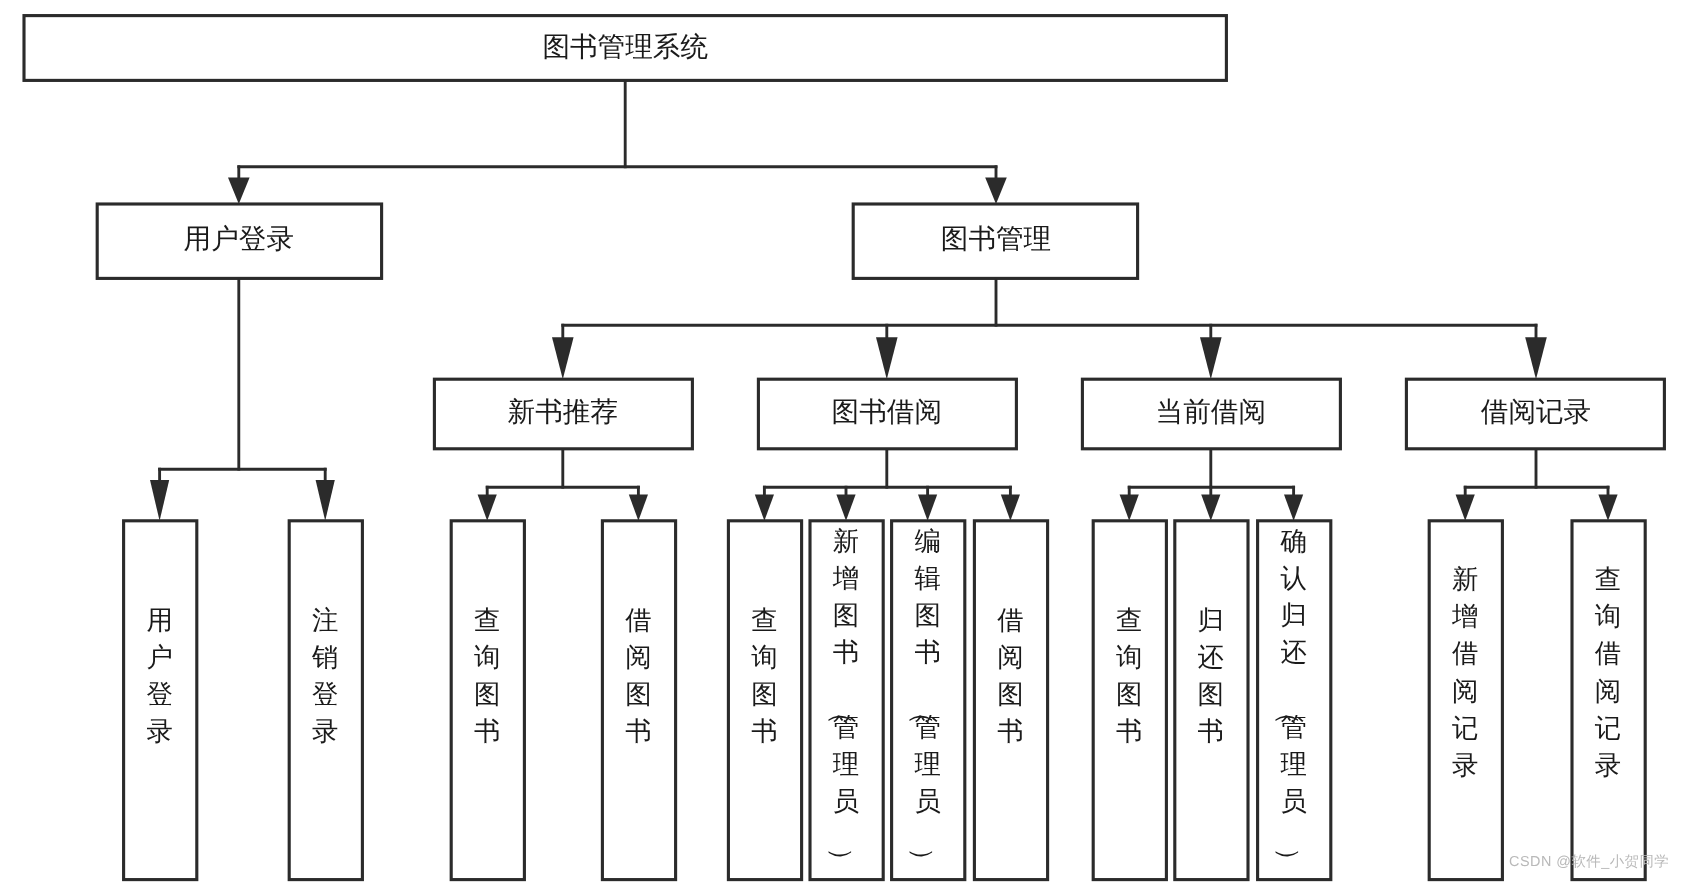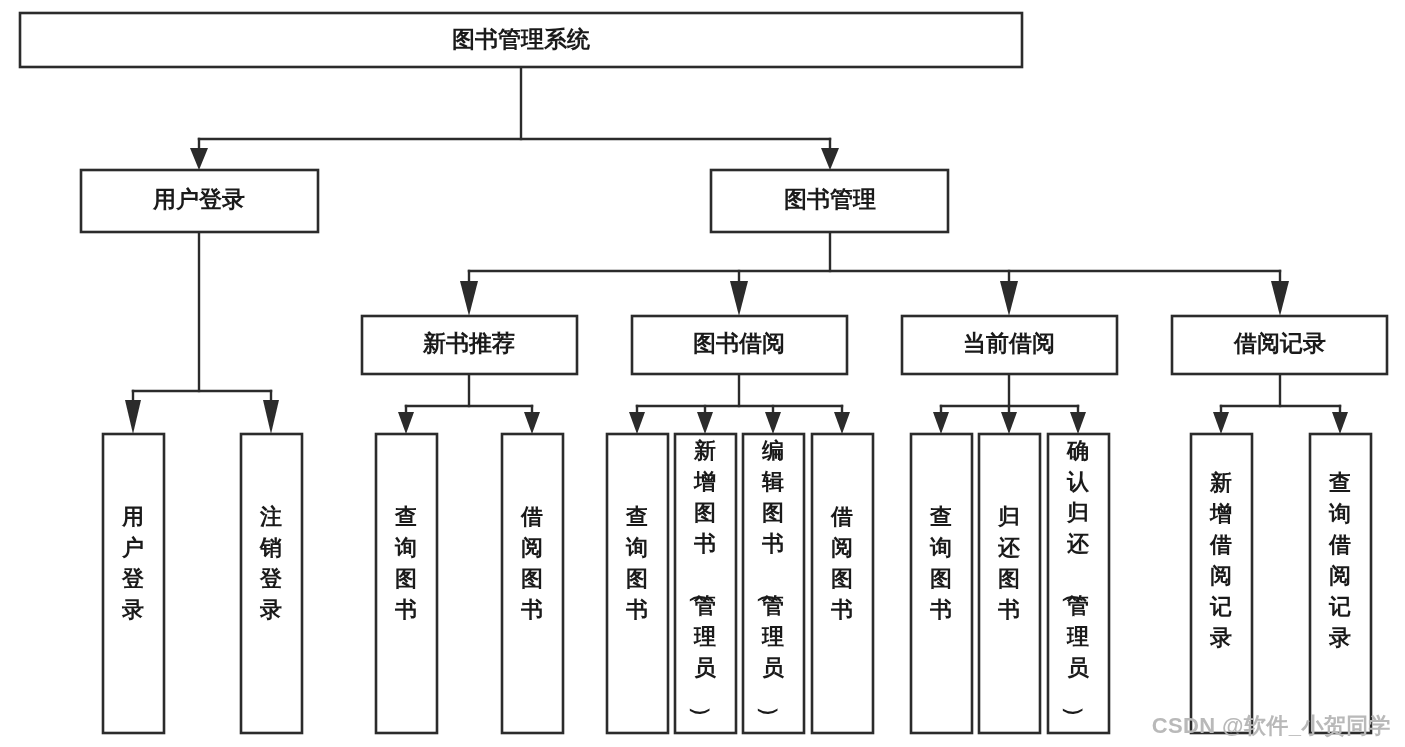--- a/index.html
+++ b/index.html
@@ -11,21 +11,20 @@
     width: 1405px;
     height: 747px;
     font-family: "Liberation Sans", "DejaVu Sans", sans-serif;
     overflow: hidden;
     position: relative;
   }
   #diagram-root {
     position: relative;
     width: 1405px;
     height: 747px;
-    font-weight: bold;
   }
   svg#flowchart {
     position: absolute;
     left: 0;
     top: 0;
     width: 1405px;
     height: 747px;
     display: block;
   }
   .node-rect {
@@ -52,23 +51,23 @@
   }
   .node-label-v {
     font-family: "Liberation Sans", "DejaVu Sans", sans-serif;
     font-size: 22px;
     fill: #1a1a1a;
     text-anchor: middle;
   }
   .watermark {
     position: absolute;
     right: 14px;
-    bottom: 6px;
-    font-family: "Liberation Sans", "DejaVu Sans", sans-serif;
-    font-size: 22px;
+    bottom: 20px;
+    font-family: "Liberation Sans", "DejaVu Sans", sans-serif;
+    font-size: 12px;
     color: #b9b9b9;
     letter-spacing: 0.4px;
     white-space: nowrap;
     user-select: none;
   }
 </style>
 </head>
 <body>
 
 <div id="diagram-root">

